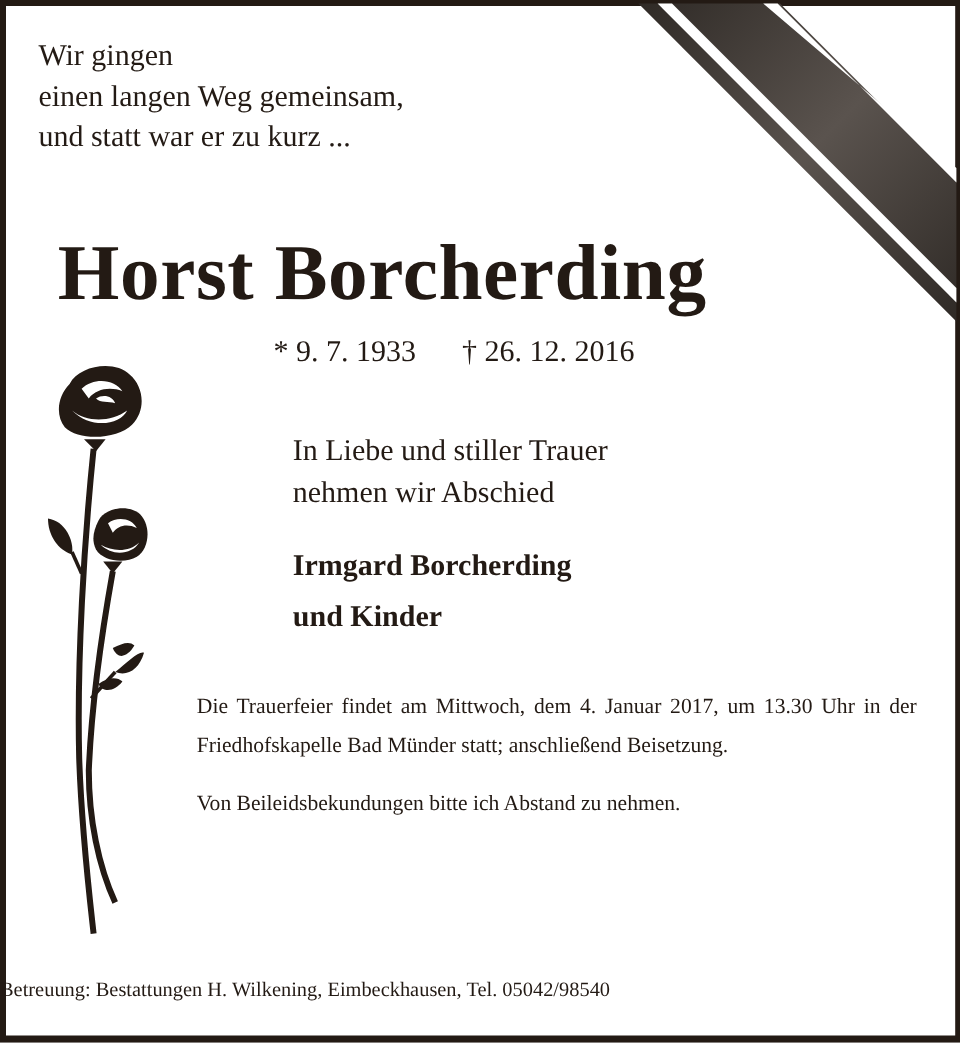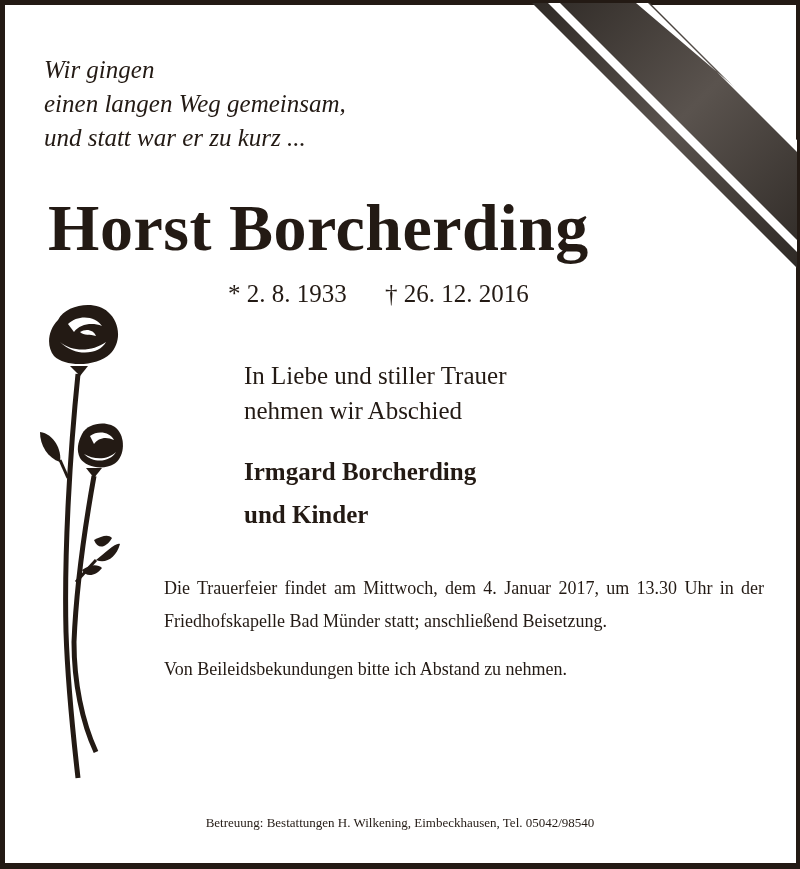--- a/index.html
+++ b/index.html
@@ -1,29 +1,29 @@
 <!DOCTYPE html>
 <html><head>
 <meta charset="utf-8">
 <style>
   html,body{margin:0;padding:0;background:#fff;}
   body{width:800px;height:869px;position:relative;overflow:hidden;font-family:"Liberation Serif","DejaVu Serif",serif;color:#231a14;}
   .frame{position:absolute;left:0;top:0;width:800px;height:869px;box-sizing:border-box;border-top:5px solid #231a14;border-left:5px solid #231a14;border-bottom:6px solid #231a14;border-right:4px solid #231a14;background:#fff;}
   .ribbon{position:absolute;left:0;top:0;width:800px;height:300px;pointer-events:none;}
-  .motto{position:absolute;left:44px;top:30px;font-style:italic;font-size:25px;line-height:34px;margin-top:23px;}
+  .motto{position:absolute;left:32px;top:30px;font-size:25px;line-height:34px;}
   .name{position:absolute;left:0;width:655px;top:190px;text-align:center;font-weight:bold;font-size:66px;letter-spacing:0.5px;padding-right:18px;box-sizing:border-box;}
   .dates{position:absolute;top:280px;left:228px;font-size:25px;}
   .dates span{display:inline-block;}
   .dates .death{margin-left:32px;}
   .rose{position:absolute;left:36px;top:302px;width:100px;height:480px;}
   .mourn{position:absolute;left:244px;top:358px;font-size:25px;line-height:35px;}
   .family{position:absolute;left:244px;top:450px;font-size:25px;line-height:43px;font-weight:bold;}
   .body{position:absolute;left:164px;top:572px;width:600px;font-size:18px;line-height:33px;text-align:justify;}
   .body p{margin:0 0 15px 0;}
-  .footer{position:absolute;left:0;width:800px;top:815px;text-align:center;font-size:13px;padding-left:0;}
+  .footer{position:absolute;left:0;width:800px;top:815px;font-size:17px;padding-left:0;}
 </style>
 </head>
 <body>
 
 <div class="frame"></div>
 
 <svg class="ribbon" viewBox="0 0 800 300">
   <defs>
     <linearGradient id="rg" x1="0" y1="0" x2="1" y2="1">
       <stop offset="0" stop-color="#2f2a26"></stop>
@@ -38,21 +38,21 @@
 
 <div class="motto">
   <div>Wir gingen</div>
   <div>einen langen Weg gemeinsam,</div>
   <div>und statt war er zu kurz ...</div>
 </div>
 
 <div class="name">Horst Borcherding</div>
 
 <div class="dates">
-  <span class="birth">* 2. 8. 1933</span>
+  <span class="birth">* 9. 7. 1933</span>
   <span class="death">† 26. 12. 2016</span>
 </div>
 
 <svg class="rose" viewBox="0 0 100 480">
   <g fill="#231a14" stroke="#231a14">
 
     <path d="M22 18 C30 2 60 -2 72 10 C84 20 86 40 74 52 C62 64 30 66 18 54 C10 44 12 28 22 18 Z" stroke="none"></path>
     <path d="M32 22 C42 12 60 14 66 24 C56 20 44 22 38 30 Z" fill="#fff" stroke="none"></path>
     <path d="M24 40 C36 50 56 50 70 40 C64 52 40 56 24 40 Z" fill="#fff" stroke="none"></path>
     <path d="M44 30 C50 26 58 28 60 34 C54 32 48 34 44 30 Z" fill="#fff" stroke="none"></path>

